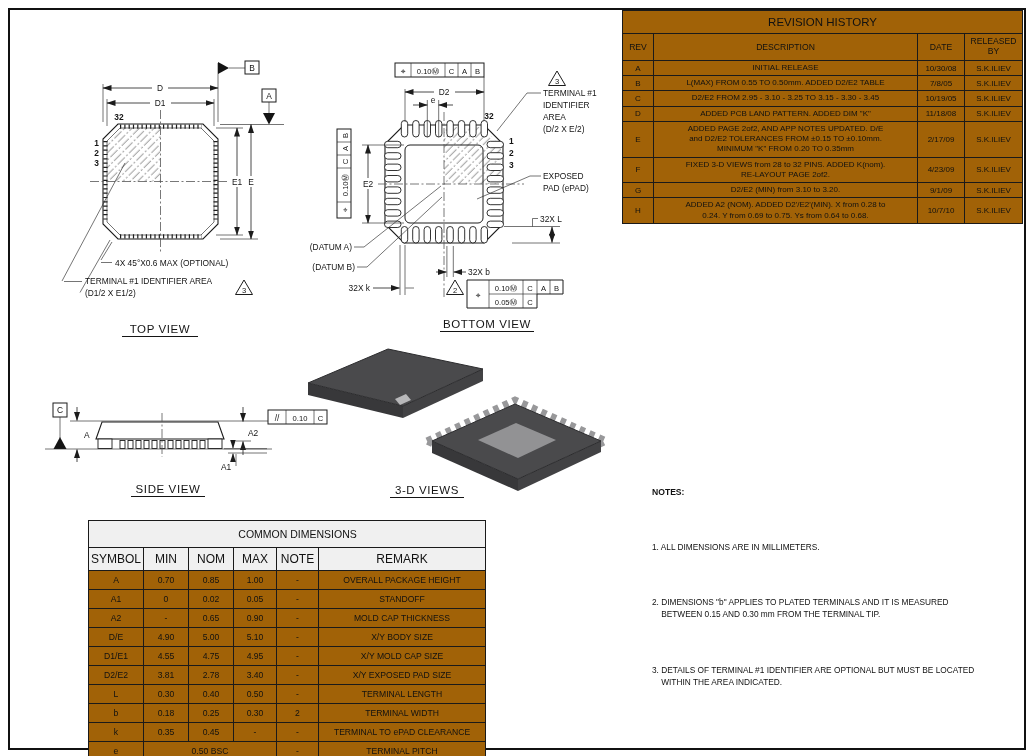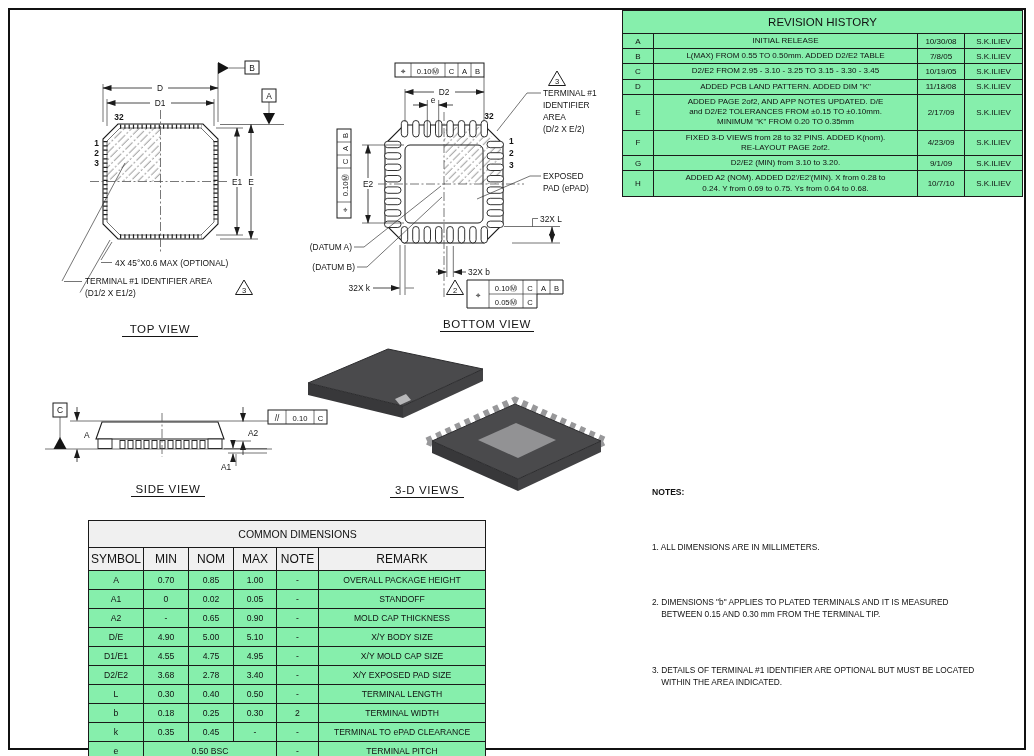--- a/index.html
+++ b/index.html
@@ -9,21 +9,21 @@
   svg text{font-family:"Liberation Sans",sans-serif;fill:#141414;}
   .t8{font-size:8.4px;}
   .t7{font-size:7.6px;}
   .tt{font-size:11.5px;letter-spacing:.6px;}
   .ln{stroke:#1c1c1c;stroke-width:1.1;fill:none;}
   .tn{stroke:#2a2a2a;stroke-width:.65;fill:none;}
   .dim{stroke:#1c1c1c;stroke-width:.8;fill:none;}
   .cl{stroke:#555;stroke-width:.8;fill:none;stroke-dasharray:9 2.5 2 2.5;}
   .slot{fill:#fff;stroke:#1c1c1c;stroke-width:.9;}
   .wb{fill:#fff;}
-  table{border-collapse:collapse;position:absolute;table-layout:fixed;background:#86efac;}
+  table{border-collapse:collapse;position:absolute;table-layout:fixed;background:#a16207;}
   td,th{border:1px solid #1a1a1a;font-weight:normal;overflow:hidden;}
   #rev{left:622px;top:10px;width:400px;font-size:8px;}
   #rev .ttl{font-size:11.5px;height:18px;}
   #rev th{font-size:8.6px;}
   #rev td{text-align:center;padding:2px 1px;}
   #rev td.desc{text-align:center;padding:2px 4px;white-space:pre-line;line-height:1.28;}
   #rev tr.hd{height:27px;}
   #rev th.rel{white-space:pre-line;line-height:1.15;}
   #dims{left:88px;top:520px;width:397px;font-size:8.6px;}
   #dims .ttl{font-size:10.5px;height:18px;background:#f0f0f0;padding-left:23px;}
@@ -337,20 +337,27 @@
   <colgroup>
       <col style="width:31px">
       <col style="width:264px">
       <col style="width:47px">
       <col style="width:58px">
     </colgroup>
   <tbody>
       <tr>
         <td colspan="4" class="ttl">REVISION HISTORY</td>
       </tr>
+  <tr class="hd">
+    <th>REV</th>
+    <th>DESCRIPTION</th>
+    <th>DATE</th>
+    <th class="rel">RELEASED
+BY</th>
+  </tr>
   <tr>
         <td>A</td>
         <td class="desc">INITIAL RELEASE</td>
         <td>10/30/08</td>
         <td>S.K.ILIEV</td>
       </tr>
   <tr>
         <td>B</td>
         <td class="desc">L(MAX) FROM 0.55 TO 0.50mm. ADDED D2/E2 TABLE</td>
         <td>7/8/05</td>
@@ -455,21 +462,21 @@
   <tr>
         <td>D1/E1</td>
         <td>4.55</td>
         <td>4.75</td>
         <td>4.95</td>
         <td>-</td>
         <td>X/Y MOLD CAP SIZE</td>
       </tr>
   <tr>
         <td>D2/E2</td>
-        <td>3.68</td>
+        <td>3.81</td>
         <td>2.78</td>
         <td>3.40</td>
         <td>-</td>
         <td>X/Y EXPOSED PAD SIZE</td>
       </tr>
   <tr>
         <td>L</td>
         <td>0.30</td>
         <td>0.40</td>
         <td>0.50</td>

